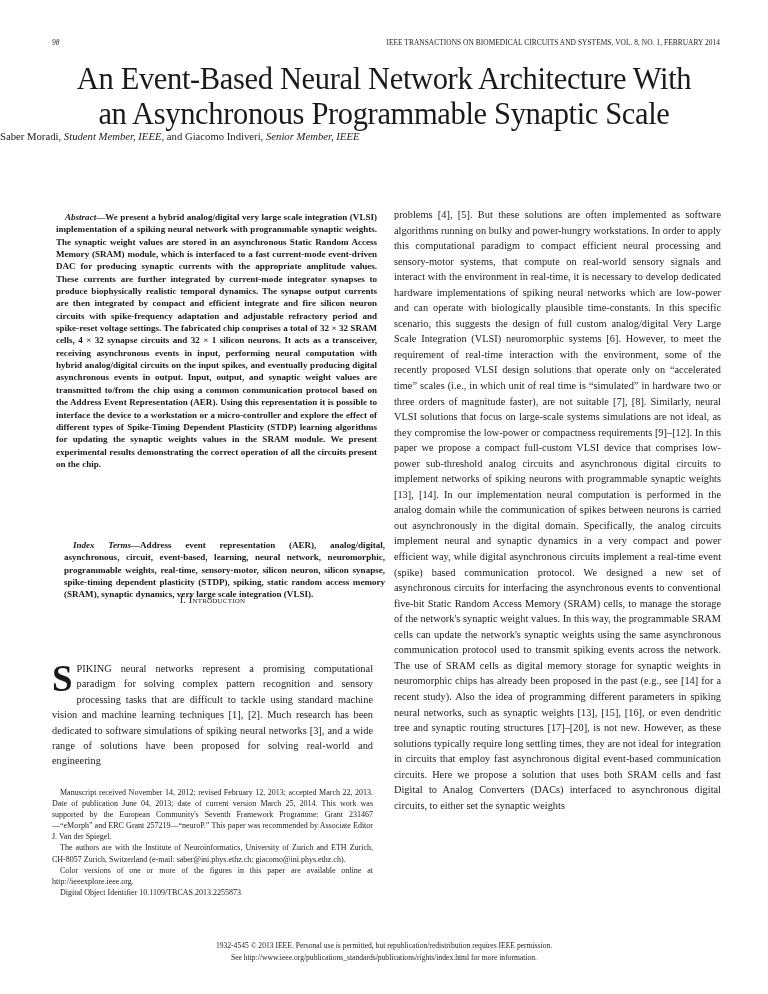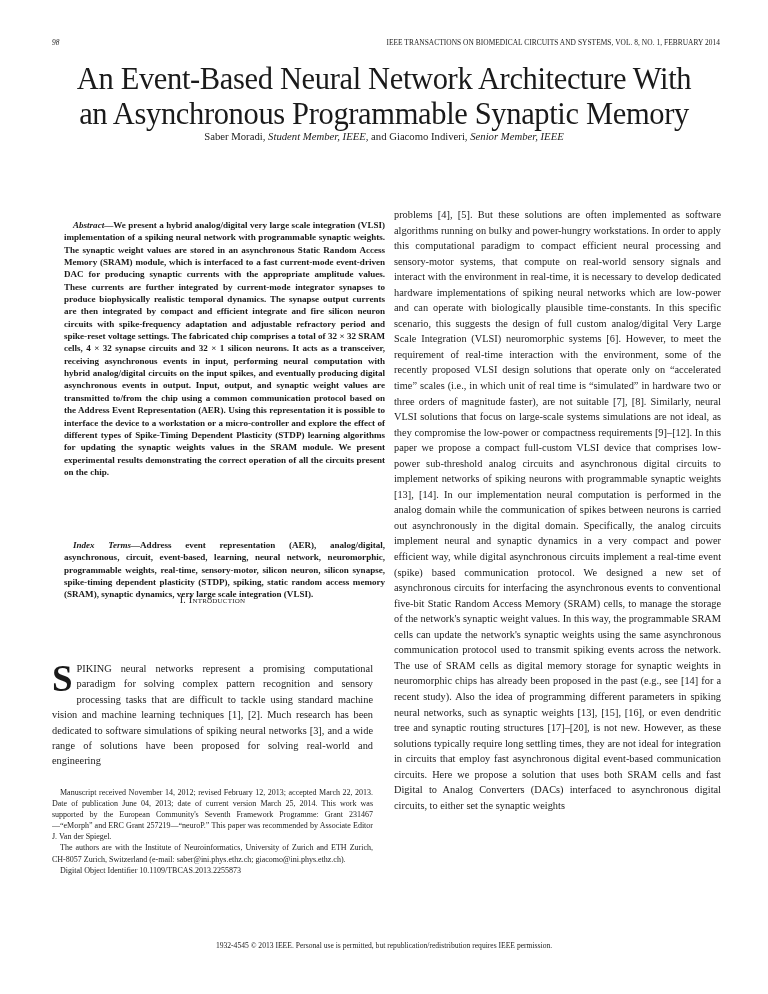--- a/index.html
+++ b/index.html
@@ -15,33 +15,33 @@
   .running-head .page-num { position: absolute; left: 0; top: 0; font-style: italic; }
   .running-head .journal { position: absolute; right: 0; top: 0; }
 
   .title {
     position: absolute; top: 62px; left: 0; width: 768px;
     text-align: center; font-size: 30.5px; line-height: 35px;
     font-weight: normal; letter-spacing: -0.35px;
   }
   .authors {
     position: absolute; top: 130px; left: 0; width: 768px;
-    text-align: center; font-size: 10.7px;
+    font-size: 10.7px;
   }
   .authors i { font-style: italic; }
 
   .col {
     position: absolute; text-align: justify;
   }
   .col-right { left: 394px; width: 327px; top: 207px; font-size: 10.35px; line-height: 15.55px; }
 
   .abstract {
     position: absolute; top: 207px; left: 52px; width: 321px;
     font-size: 9.05px; line-height: 12.35px; font-weight: bold;
-    text-align: justify; text-indent: 9px; margin: 12px;
+    text-align: justify; text-indent: 9px; margin: 4px;
   }
   .abstract .label, .index-terms .label { font-style: italic; }
   .index-terms {
     position: absolute; top: 539px; left: 64px; width: 321px;
     font-size: 9.05px; line-height: 12.35px; font-weight: bold;
     text-align: justify; text-indent: 9px; margin: 0;
   }
   .section-heading {
     position: absolute; top: 594px; left: 52px; width: 321px;
     text-align: center; font-size: 10.2px; letter-spacing: 0.2px;
@@ -70,21 +70,21 @@
 </head>
 <body>
 
 <div class="running-head">
   <span class="page-num">98</span>
   <span class="journal">IEEE TRANSACTIONS ON BIOMEDICAL CIRCUITS AND SYSTEMS, VOL. 8, NO. 1, FEBRUARY 2014</span>
 </div>
 
 <h1 class="title" style="margin:0;">
   <span>An Event-Based Neural Network Architecture With</span><br>
-  <span>an Asynchronous Programmable Synaptic Memory</span>
+  <span>an Asynchronous Programmable Synaptic Scale</span>
 </h1>
 
 <div class="authors">
   <span>Saber Moradi,</span>
   <i>Student Member, IEEE,</i>
   <span>and</span>
   <span>Giacomo Indiveri,</span>
   <i>Senior Member, IEEE</i>
 </div>
 
@@ -95,22 +95,24 @@
 <div class="section-heading">
   <span>I.</span>
   <span class="sc">Introduction</span>
 </div>
 
 <p class="intro"><span class="dropcap">S</span><span>PIKING neural networks represent a promising computational paradigm for solving complex pattern recognition and sensory processing tasks that are difficult to tackle using standard machine vision and machine learning techniques [1], [2]. Much research has been dedicated to software simulations of spiking neural networks [3], and a wide range of solutions have been proposed for solving real-world and engineering</span></p>
 
 <div class="footnotes">
   <p>Manuscript received November 14, 2012; revised February 12, 2013; accepted March 22, 2013. Date of publication June 04, 2013; date of current version March 25, 2014. This work was supported by the European Community's Seventh Framework Programme: Grant 231467—“eMorph” and ERC Grant 257219—“neuroP.” This paper was recommended by Associate Editor J. Van der Spiegel.</p>
   <p>The authors are with the Institute of Neuroinformatics, University of Zurich and ETH Zurich, CH-8057 Zurich, Switzerland (e-mail: saber@ini.phys.ethz.ch; giacomo@ini.phys.ethz.ch).</p>
+  <p>Color versions of one or more of the figures in this paper are available online at http://ieeexplore.ieee.org.</p>
   <p>Digital Object Identifier 10.1109/TBCAS.2013.2255873</p>
 </div>
 
 <div class="col col-right">
   <p class="right-text">problems [4], [5]. But these solutions are often implemented as software algorithms running on bulky and power-hungry workstations. In order to apply this computational paradigm to compact efficient neural processing and sensory-motor systems, that compute on real-world sensory signals and interact with the environment in real-time, it is necessary to develop dedicated hardware implementations of spiking neural networks which are low-power and can operate with biologically plausible time-constants. In this specific scenario, this suggests the design of full custom analog/digital Very Large Scale Integration (VLSI) neuromorphic systems [6]. However, to meet the requirement of real-time interaction with the environment, some of the recently proposed VLSI design solutions that operate only on “accelerated time” scales (i.e., in which unit of real time is “simulated” in hardware two or three orders of magnitude faster), are not suitable [7], [8]. Similarly, neural VLSI solutions that focus on large-scale systems simulations are not ideal, as they compromise the low-power or compactness requirements [9]–[12]. In this paper we propose a compact full-custom VLSI device that comprises low-power sub-threshold analog circuits and asynchronous digital circuits to implement networks of spiking neurons with programmable synaptic weights [13], [14]. In our implementation neural computation is performed in the analog domain while the communication of spikes between neurons is carried out asynchronously in the digital domain. Specifically, the analog circuits implement neural and synaptic dynamics in a very compact and power efficient way, while digital asynchronous circuits implement a real-time event (spike) based communication protocol. We designed a new set of asynchronous circuits for interfacing the asynchronous events to conventional five-bit Static Random Access Memory (SRAM) cells, to manage the storage of the network's synaptic weight values. In this way, the programmable SRAM cells can update the network's synaptic weights using the same asynchronous communication protocol used to transmit spiking events across the network. The use of SRAM cells as digital memory storage for synaptic weights in neuromorphic chips has already been proposed in the past (e.g., see [14] for a recent study). Also the idea of programming different parameters in spiking neural networks, such as synaptic weights [13], [15], [16], or even dendritic tree and synaptic routing structures [17]–[20], is not new. However, as these solutions typically require long settling times, they are not ideal for integration in circuits that employ fast asynchronous digital event-based communication circuits. Here we propose a solution that uses both SRAM cells and fast Digital to Analog Converters (DACs) interfaced to asynchronous digital circuits, to either set the synaptic weights</p>
 </div>
 
 <div class="copyright">
   <p>1932-4545 © 2013 IEEE. Personal use is permitted, but republication/redistribution requires IEEE permission.</p>
+  <p>See http://www.ieee.org/publications_standards/publications/rights/index.html for more information.</p>
 </div>
 
 </body></html>

